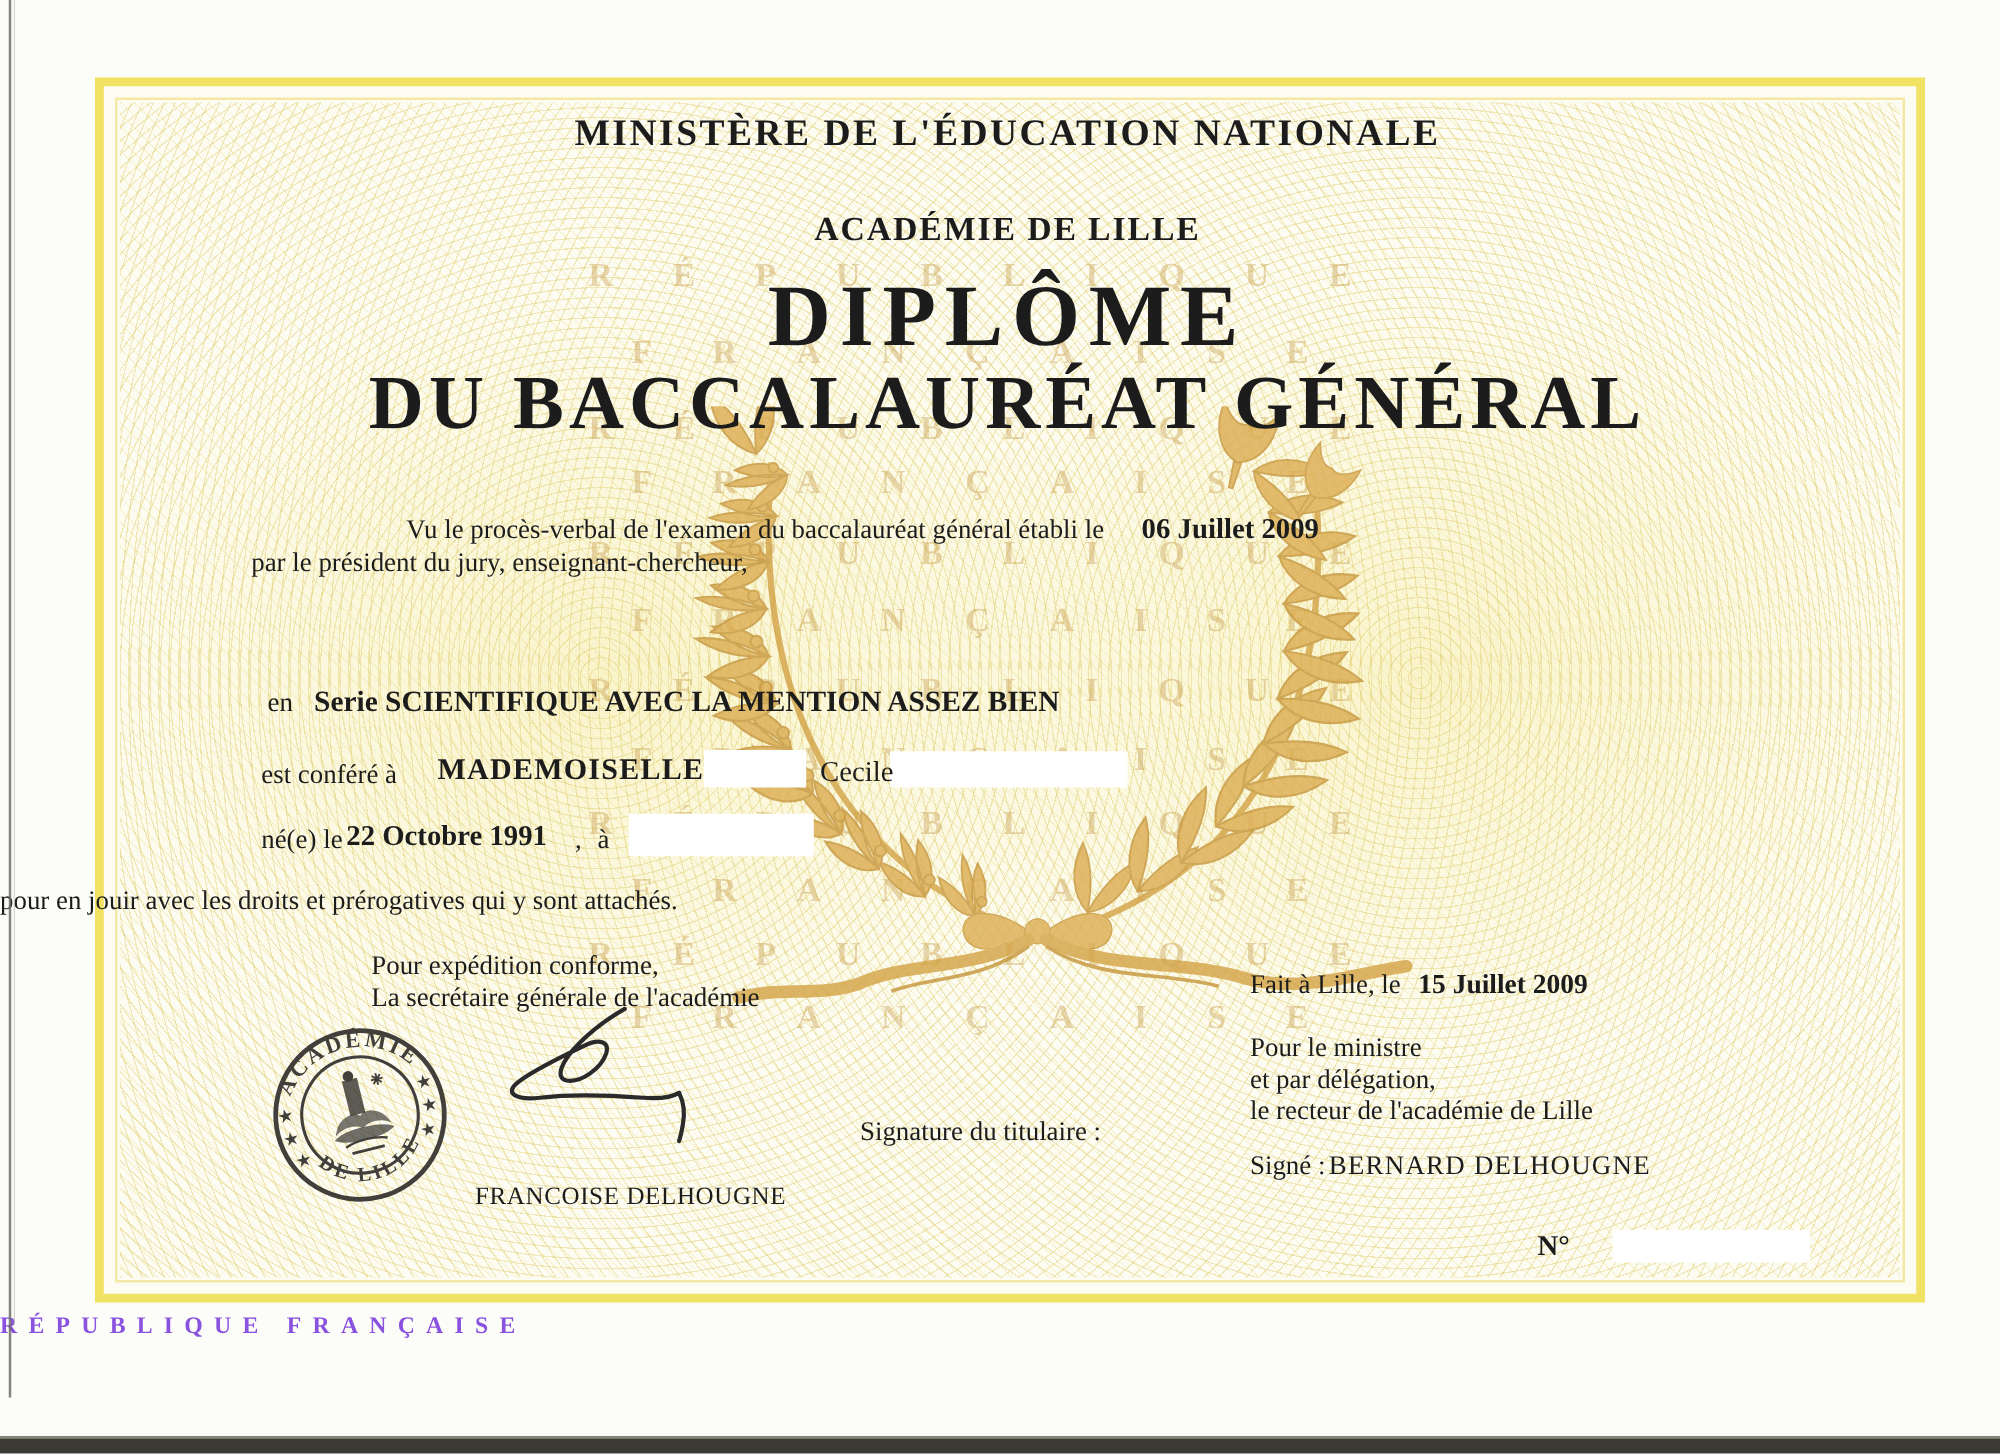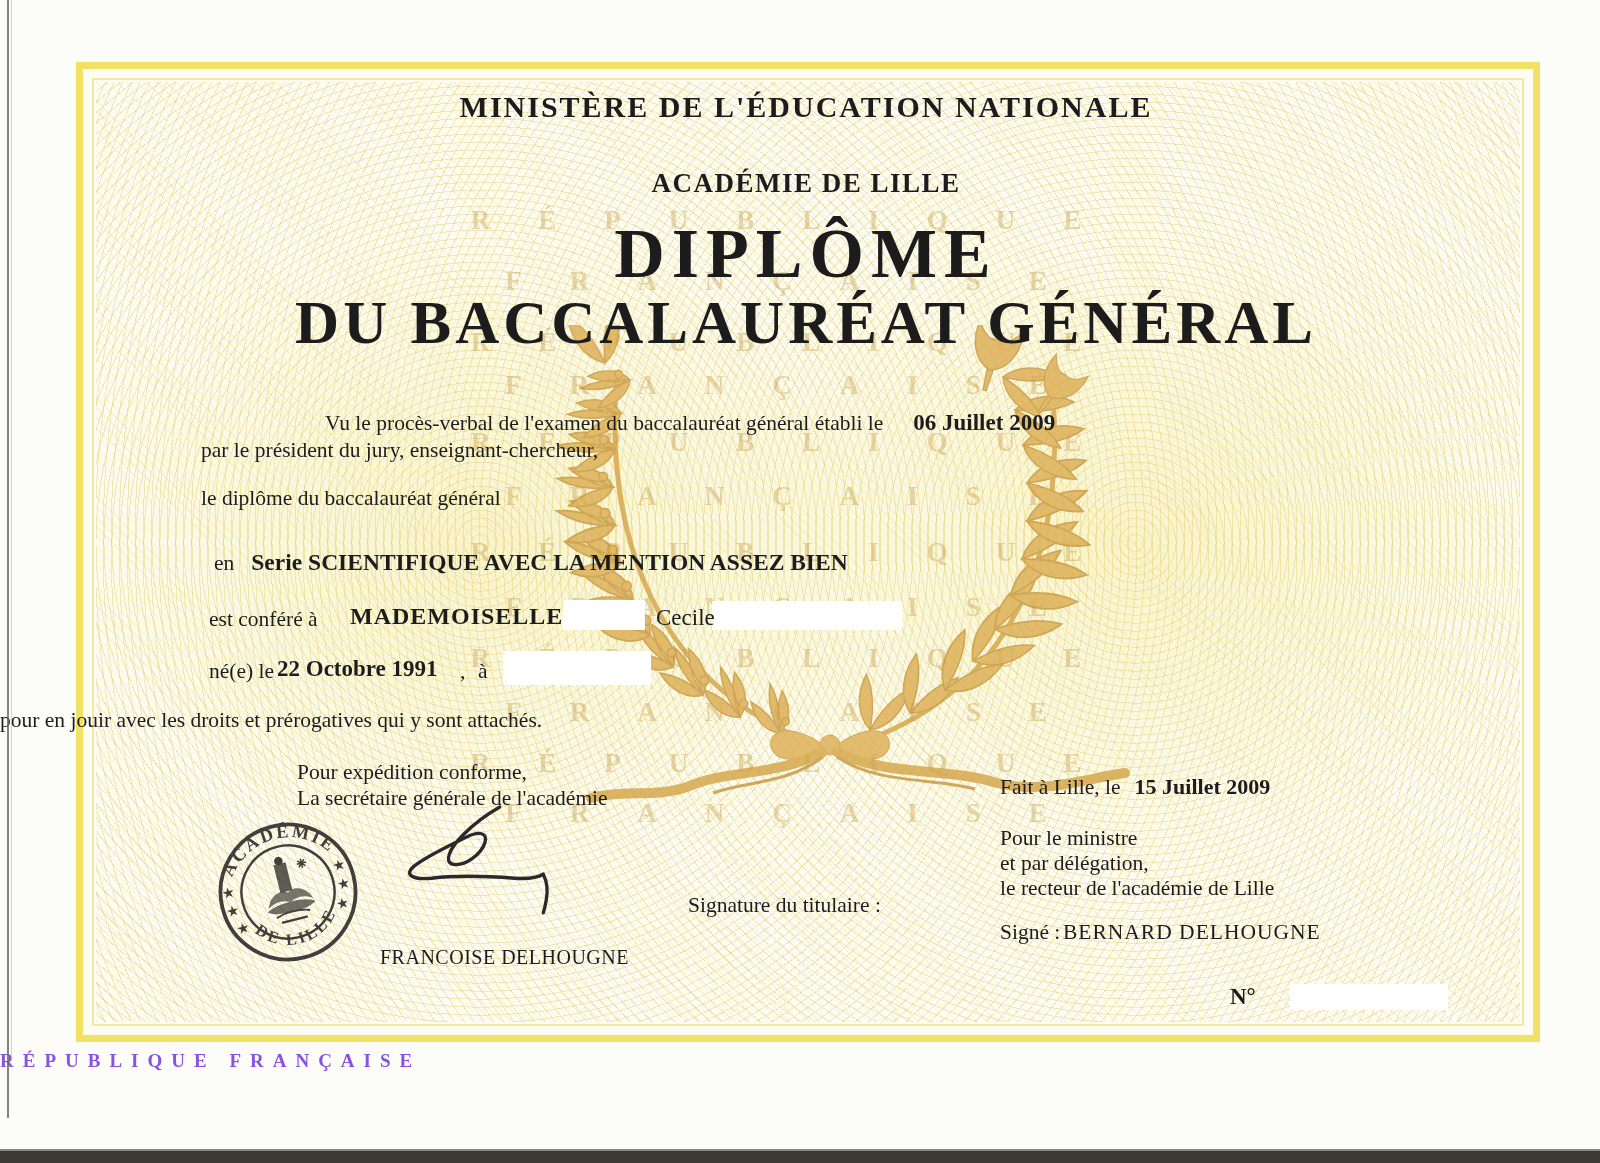--- a/index.html
+++ b/index.html
@@ -167,21 +167,20 @@
 
   <div class="center-text ministry">MINISTÈRE DE L'ÉDUCATION NATIONALE</div>
   <div class="center-text academy">ACADÉMIE DE LILLE</div>
   <div class="center-text title1">DIPLÔME</div>
   <div class="center-text title2">DU BACCALAURÉAT GÉNÉRAL</div>
 
   <div class="t vu-line">
     <span>Vu le procès-verbal de l'examen du baccalauréat général établi le</span><span class="vu-date">06 Juillet 2009</span>
   </div>
   <div class="t par-line">par le président du jury, enseignant-chercheur,</div>
-  <div class="t diplome-line">le diplôme du baccalauréat général</div>
   <div class="t en-line">
     <span>en</span><span class="en-value">Serie SCIENTIFIQUE AVEC LA MENTION ASSEZ BIEN</span>
   </div>
   <div class="t est-confere">est conféré à</div>
   <div class="t mademoiselle">MADEMOISELLE</div>
   <div class="t cecile">Cecile</div>
   <div class="t ne-line">né(e) le</div>
   <div class="t ne-date">22 Octobre 1991</div>
   <div class="t ne-comma">,</div>
   <div class="t ne-a">à</div>

